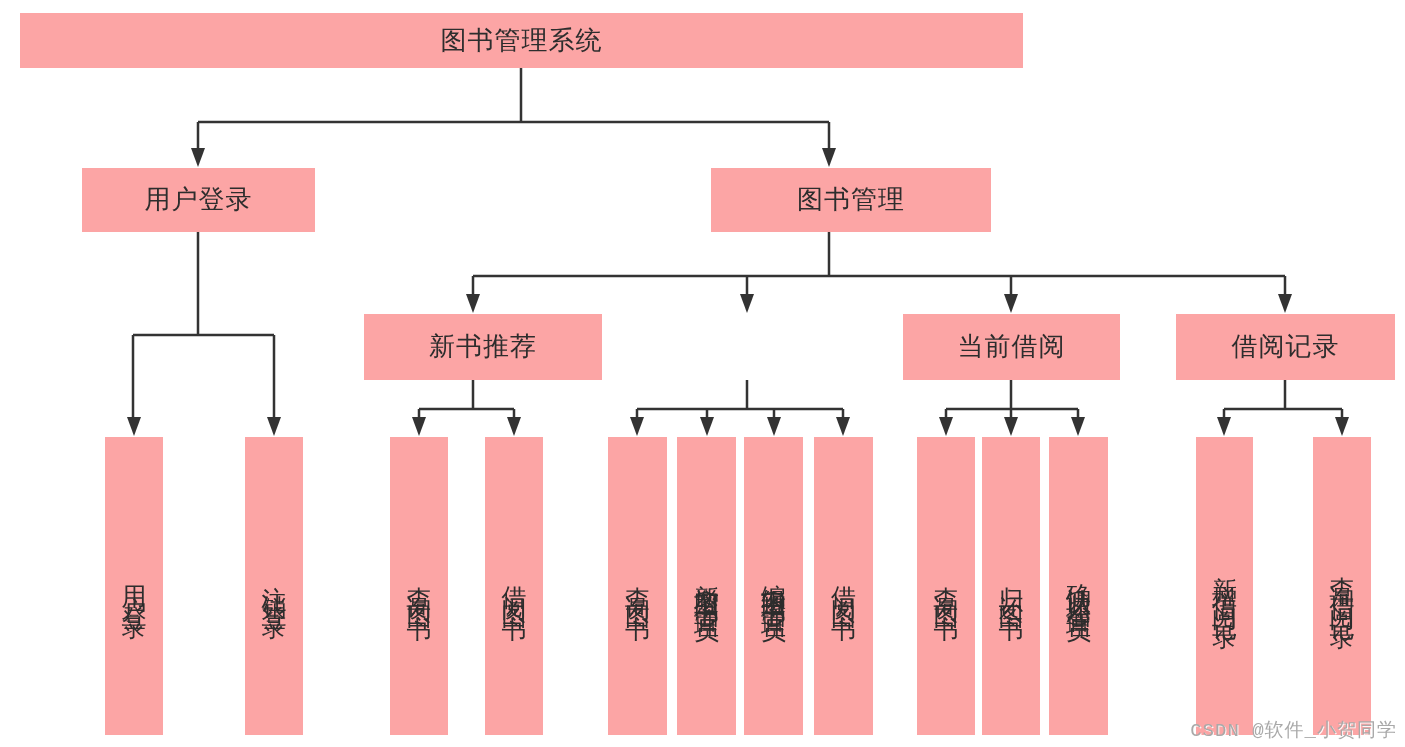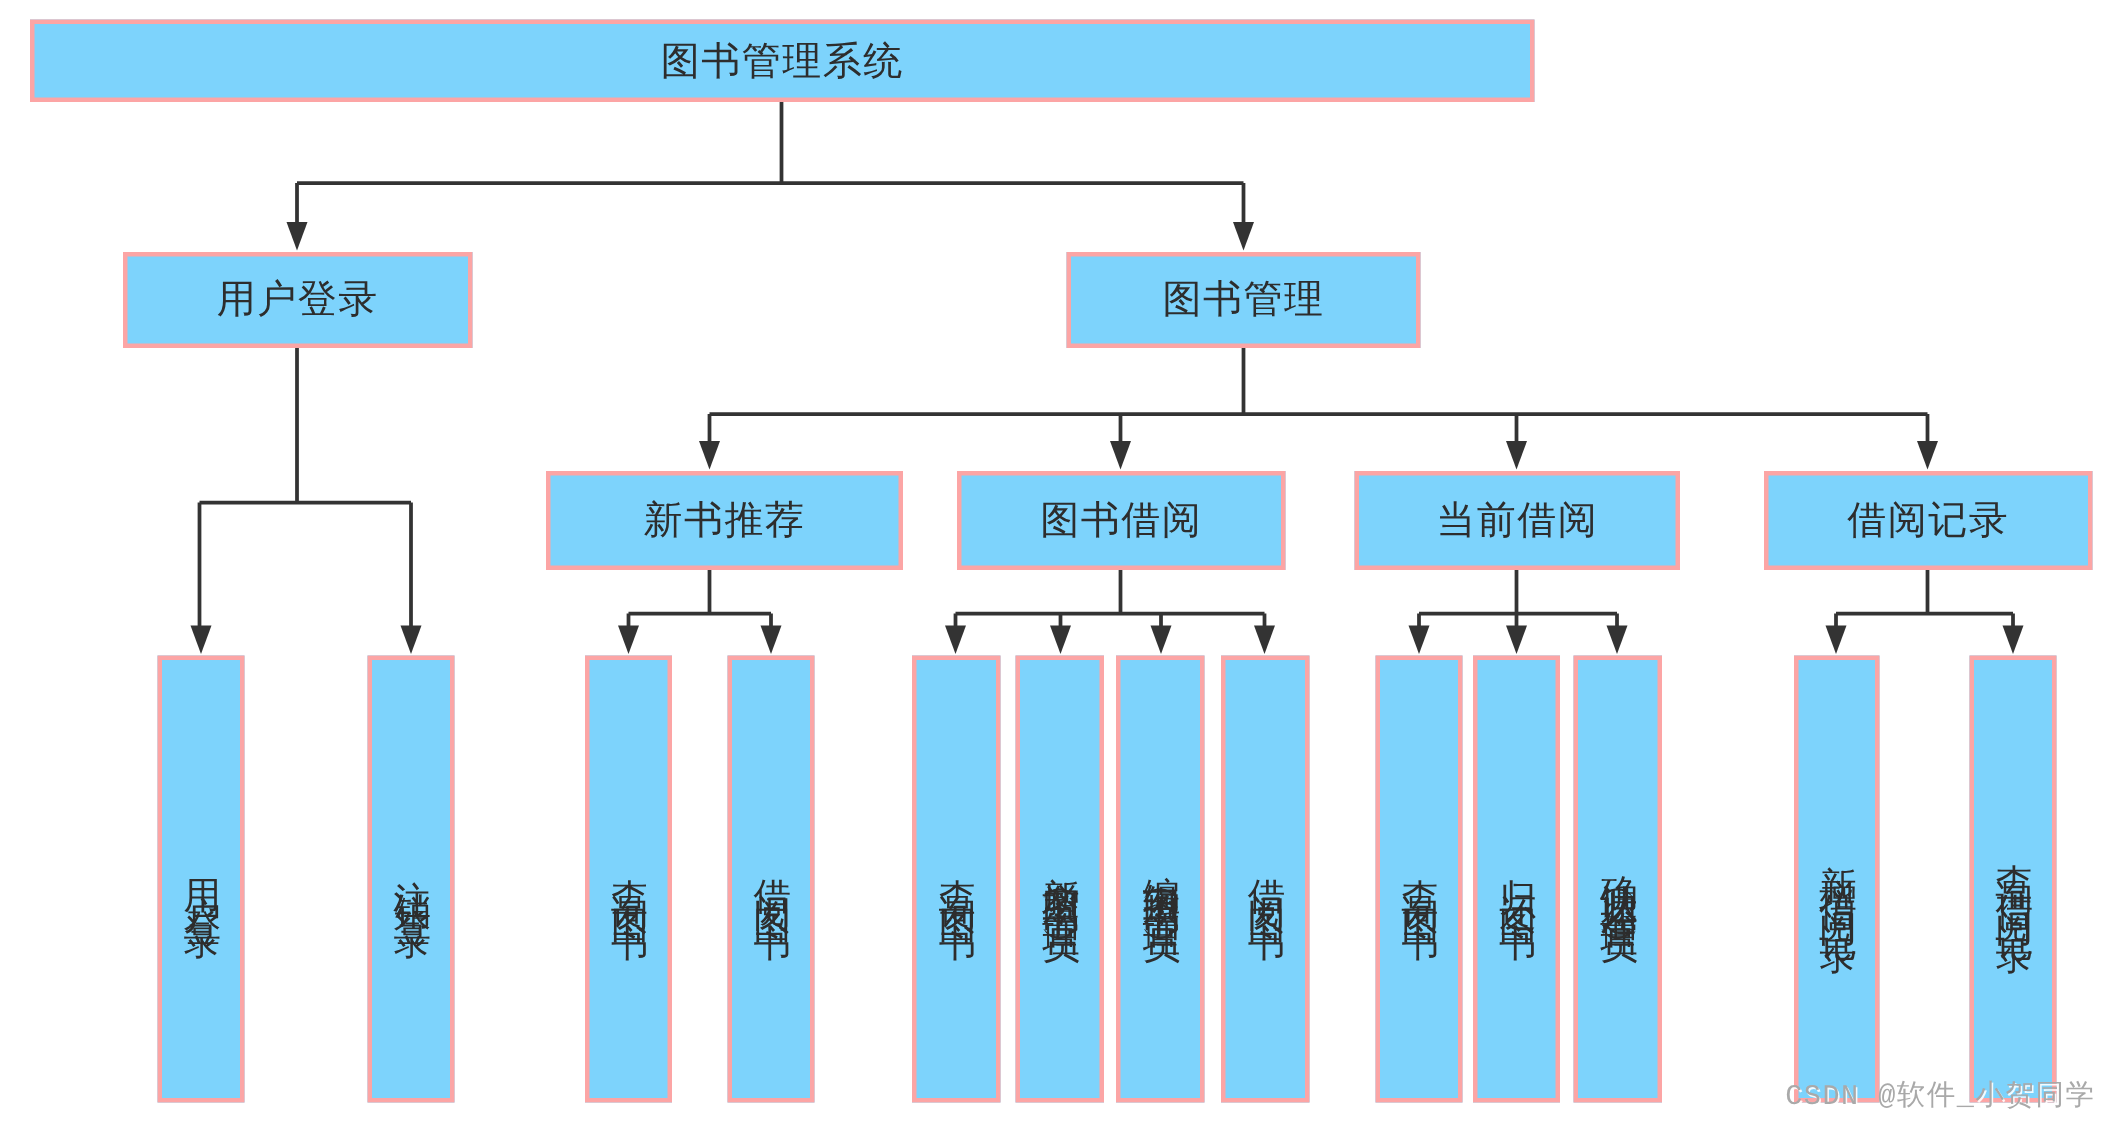--- a/index.html
+++ b/index.html
@@ -3,21 +3,21 @@
 <meta charset="utf-8">
 <style>
   html,body { margin:0; padding:0; background:#fff; }
   .canvas {
     position:relative; width:1405px; height:747px; background:#ffffff;
     font-family:"Liberation Sans","DejaVu Sans",sans-serif; overflow:hidden;
   }
   .wires { position:absolute; left:0; top:0; }
   .node {
     position:absolute; box-sizing:border-box;
-    border:3px solid #fca5a5; background:#7dd3fc;
+    border:3px solid #fca5a5; background:#fca5a5;
     display:flex; align-items:center; justify-content:center;
     color:#2d2d2d; line-height:1.15;
   }
   .h { font-size:26px; letter-spacing:1px; }
   .v {
     writing-mode:vertical-rl; text-orientation:mixed;
     font-size:25px;
   }
   .v.s { letter-spacing:10px; }
   .v.l { letter-spacing:5px; }
@@ -63,24 +63,23 @@
       <polygon points="1004,417 1018,417 1011,436"></polygon>
       <polygon points="1071,417 1085,417 1078,436"></polygon>
       <polygon points="1217,417 1231,417 1224,436"></polygon>
       <polygon points="1335,417 1349,417 1342,436"></polygon>
     </g>
   </svg>
 
   <div class="node h" style="left:20px;top:13px;width:1003px;height:55px">图书管理系统</div>
 
   <div class="node h" style="left:82px;top:168px;width:233px;height:64px">用户登录</div>
-  <div class="node h" style="left:711px;top:168px;width:236px;height:64px">图书管理</div>
+  <div class="node h" style="left:711px;top:168px;width:280px;height:64px">图书管理</div>
 
   <div class="node h" style="left:364px;top:314px;width:238px;height:66px">新书推荐</div>
-  <div class="node h" style="left:638px;top:314px;width:219px;height:66px">图书借阅</div>
   <div class="node h" style="left:903px;top:314px;width:217px;height:66px">当前借阅</div>
   <div class="node h" style="left:1176px;top:314px;width:219px;height:66px">借阅记录</div>
 
   <div class="node v s" style="left:105px;top:437px;width:58px;height:298px">用户登录</div>
   <div class="node v s" style="left:245px;top:437px;width:58px;height:298px">注销登录</div>
 
   <div class="node v s" style="left:390px;top:437px;width:58px;height:298px">查询图书</div>
   <div class="node v s" style="left:485px;top:437px;width:58px;height:298px">借阅图书</div>
 
   <div class="node v s" style="left:608px;top:437px;width:59px;height:298px">查询图书</div>

